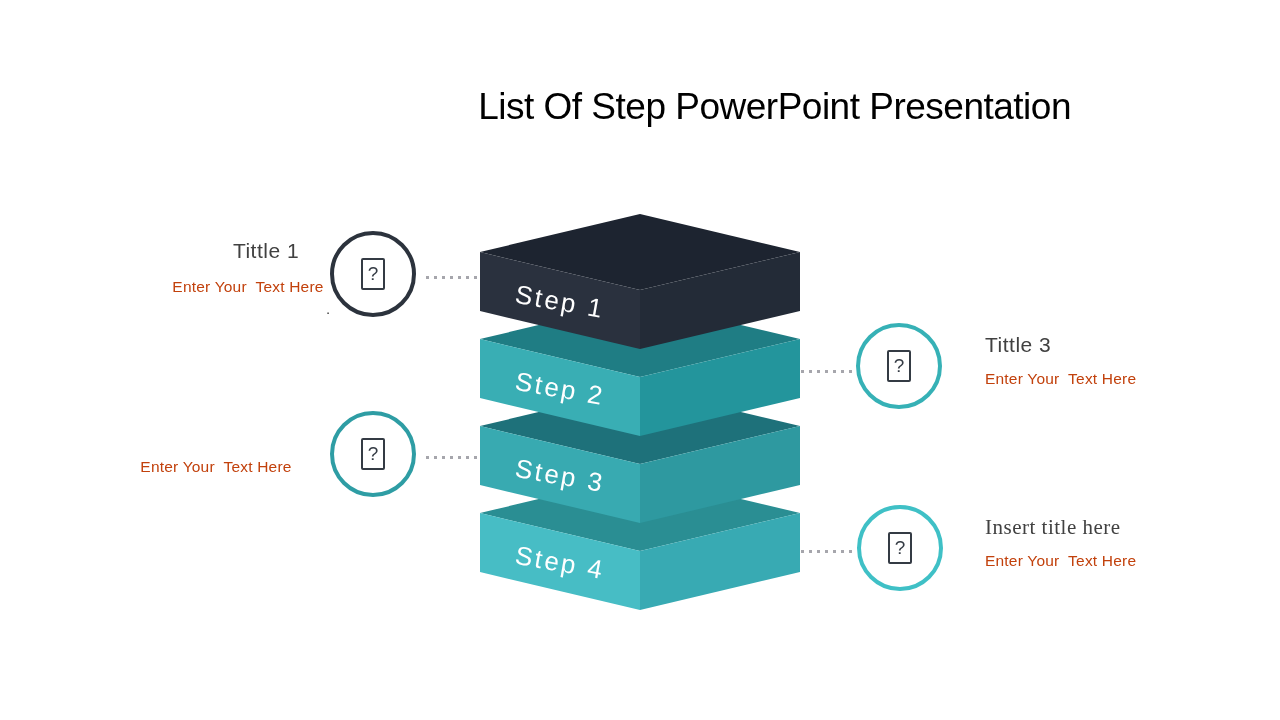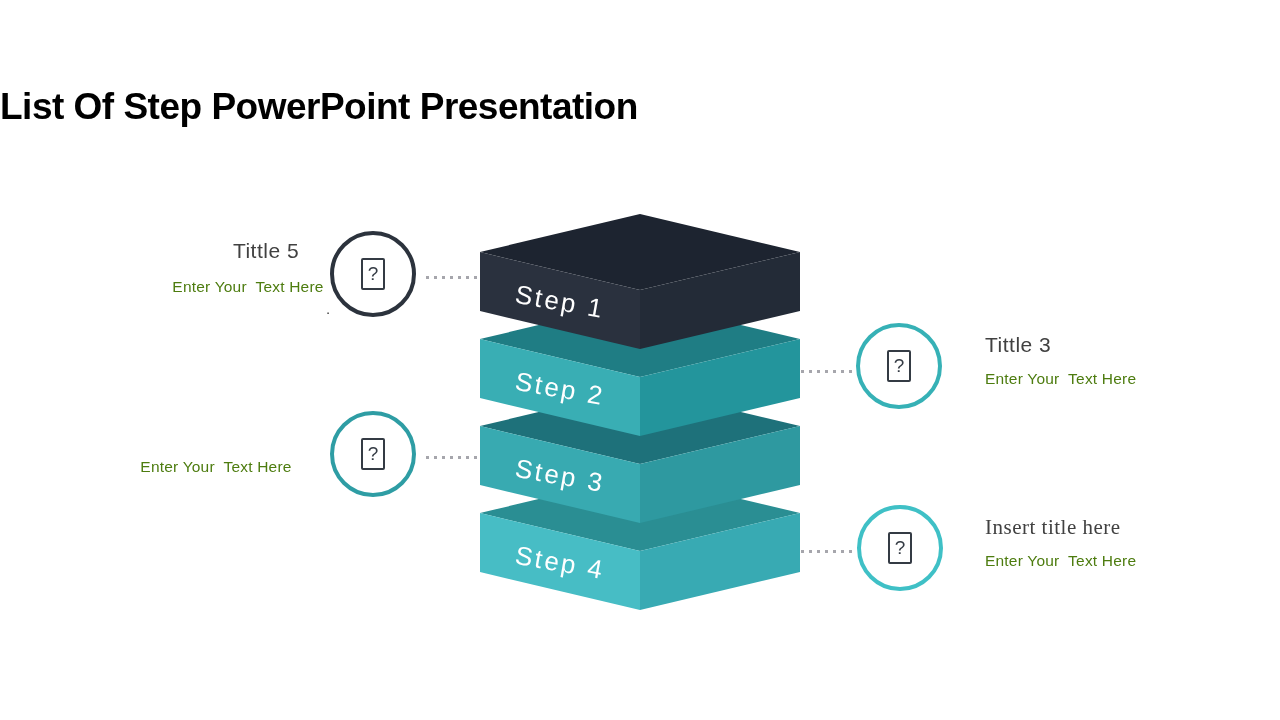--- a/index.html
+++ b/index.html
@@ -2,35 +2,35 @@
 <html><head>
 <meta charset="utf-8">
 <style>
   * { margin:0; padding:0; box-sizing:border-box; }
   html,body { width:1280px; height:720px; }
   body { font-family:"Liberation Sans", sans-serif; background:#ffffff; overflow:hidden; }
   .slide { position:relative; width:1280px; height:720px; background:#ffffff; }
 
   .slide-title {
     position:absolute; left:0; top:86px; width:1071px;
-    text-align:left; font-size:37px; font-weight:bold; color:#000000;
+    text-align:right; font-size:37px; font-weight:normal; color:#000000;
     letter-spacing:-0.5px;
   }
 
   .stack-svg { position:absolute; left:0; top:0; width:1280px; height:720px; }
   .stack-svg text {
     font-family:"Liberation Sans", sans-serif;
     font-size:26px; letter-spacing:2.5px; font-weight:400;
   }
 
   .callout-title {
     position:absolute; font-size:21px; color:#414141; letter-spacing:0.5px;
   }
   .callout-body {
-    position:absolute; font-size:15.5px; color:#4d7c0f; letter-spacing:0.2px;
+    position:absolute; font-size:15.5px; color:#c2410c; letter-spacing:0.2px;
     white-space:pre;
   }
   .align-c { text-align:center; width:220px; }
   .align-l { text-align:right; }
 
   .callout-circle {
     position:absolute; width:86px; height:86px; border-radius:50%;
     border:4px solid #2c333d; background:#ffffff;
     display:flex; align-items:center; justify-content:center;
   }
@@ -74,21 +74,21 @@
         <text x="560" y="388.5" text-anchor="middle" dominant-baseline="central" fill="#ffffff" transform="rotate(10 560 388.5)">Step 2</text>
       </g>
       <g>
         <polygon points="640,214 480,252 640,290 800,252" fill="#1d2430"></polygon>
         <polygon points="480,252 640,290 640,349 480,311" fill="#2a313e"></polygon>
         <polygon points="640,290 800,252 800,311 640,349" fill="#232b37"></polygon>
         <text x="560" y="301.5" text-anchor="middle" dominant-baseline="central" fill="#ffffff" transform="rotate(10 560 301.5)">Step 1</text>
       </g>
     </svg>
 
-  <div class="callout-title align-c" style="left:156px; top:239px;">Tittle 5</div>
+  <div class="callout-title align-c" style="left:156px; top:239px;">Tittle 1</div>
   <div class="callout-body align-c" style="left:138px; top:278px;">Enter Your  Text Here</div>
   <div class="stray-period" style="left:326px; top:300px;">.</div>
   <div class="callout-circle" style="left: 330px; top: 231px; border-color: rgb(44, 51, 61);">
     <span class="tofu-icon">?</span>
   </div>
   <div class="connector" style="left:426px; top:276px; width:54px;"></div>
 
   <div class="callout-body align-c" style="left:106px; top:458px;">Enter Your  Text Here</div>
   <div class="callout-circle" style="left: 330px; top: 411px; border-color: rgb(46, 157, 164);">
     <span class="tofu-icon">?</span>

